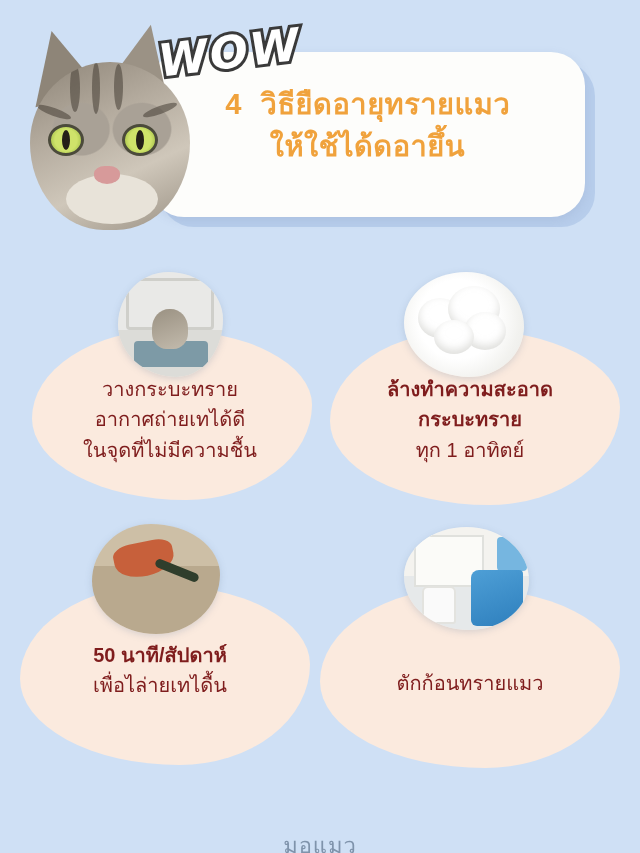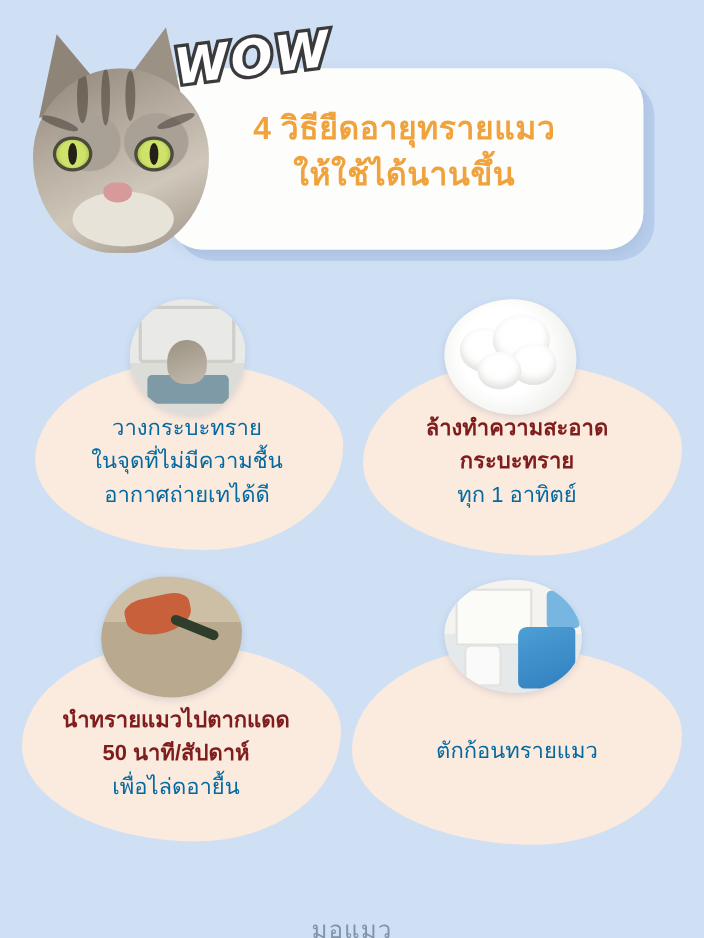--- a/index.html
+++ b/index.html
@@ -10,24 +10,25 @@
   }
   body {
     font-family: "Liberation Sans", sans-serif;
     background: #cfe0f5;
     position: relative;
   }
 
   
   .header-wrap {
     position: absolute;
-    top: 62px;
+    top: 52px;
     left: 150px;
     width: 435px;
     height: 165px;
+    font-family: Liberation Mono, monospace;
   }
   .header-card {
     position: absolute;
     inset: 0;
     background: #fdfdfb;
     border-radius: 34px;
     box-shadow: 0 3px 10px rgba(120,140,175,.18);
   }
   .header-card-shadow {
     position: absolute;
@@ -153,21 +154,21 @@
   }
 
   
   .item { position: absolute; }
   .item-text {
     position: absolute;
     text-align: center;
     line-height: 1.52;
     font-size: 20px;
   }
-  .t-gray { color: #0369a1; }
+  .t-gray { color: #7f1d1d; }
   .t-blue { color: #7f1d1d; font-weight: bold; }
 
   .photo {
     position: absolute;
     overflow: hidden;
     box-shadow: 0 2px 7px rgba(110,130,160,.25);
   }
 
   
   .p1 {
@@ -258,21 +259,21 @@
 <div class="blob" style="left:32px; top:330px; width:280px; height:170px;"></div>
 <div class="blob" style="left:330px; top:330px; width:290px; height:175px;"></div>
 <div class="blob" style="left:20px; top:585px; width:290px; height:180px;"></div>
 <div class="blob" style="left:320px; top:588px; width:300px; height:180px;"></div>
 
 <div class="header-wrap">
   <div class="header-card-shadow"></div>
   <div class="header-card"></div>
   <div class="header-title">
     <span>4 วิธียืดอายุทรายแมว</span>
-    <span class="line2">ให้ใช้ได้นานขึ้น</span>
+    <span class="line2">ให้ใช้ได้ดอายึ้น</span>
   </div>
 </div>
 
 <div class="wow">WOW</div>
 
 <div class="cat-head">
   <div class="ear-l"></div>
   <div class="ear-r"></div>
   <div class="cat-face">
     <div class="stripe" style="left:40px; top:2px; width:10px; height:48px;"></div>
@@ -292,22 +293,22 @@
 </div>
 
 <div class="item">
   <div class="photo p1">
     <div class="wall"></div>
     <div class="box"></div>
     <div class="catbody"></div>
   </div>
   <div class="item-text" style="left:20px; top:374px; width:300px;">
     <div class="t-gray">วางกระบะทราย</div>
+    <div class="t-gray">อากาศถ่ายเทได้ดี</div>
     <div class="t-gray">ในจุดที่ไม่มีความชื้น</div>
-    <div class="t-gray">อากาศถ่ายเทได้ดี</div>
   </div>
 </div>
 
 <div class="item">
   <div class="photo p2">
     <div class="puff" style="left:14px; top:26px; width:44px; height:40px;"></div>
     <div class="puff" style="left:44px; top:14px; width:52px; height:46px;"></div>
     <div class="puff" style="left:60px; top:40px; width:42px; height:38px;"></div>
     <div class="puff" style="left:30px; top:48px; width:40px; height:34px;"></div>
   </div>
@@ -317,23 +318,22 @@
     <div class="t-gray">ทุก 1 อาทิตย์</div>
   </div>
 </div>
 
 <div class="item">
   <div class="photo p3">
     <div class="scoop"></div>
     <div class="handle"></div>
   </div>
   <div class="item-text" style="left:10px; top:640px; width:300px;">
-    <div class="t-blue">นำทรายแมวไปตากแดด</div>
     <div class="t-blue">50 นาที/สัปดาห์</div>
-    <div class="t-gray">เพื่อไล่ดอายื้น</div>
+    <div class="t-gray">เพื่อไล่ายเทไดื้น</div>
   </div>
 </div>
 
 <div class="item">
   <div class="photo p4">
     <div class="tile"></div>
     <div class="blue2"></div>
     <div class="bin"></div>
     <div class="blue"></div>
   </div>

